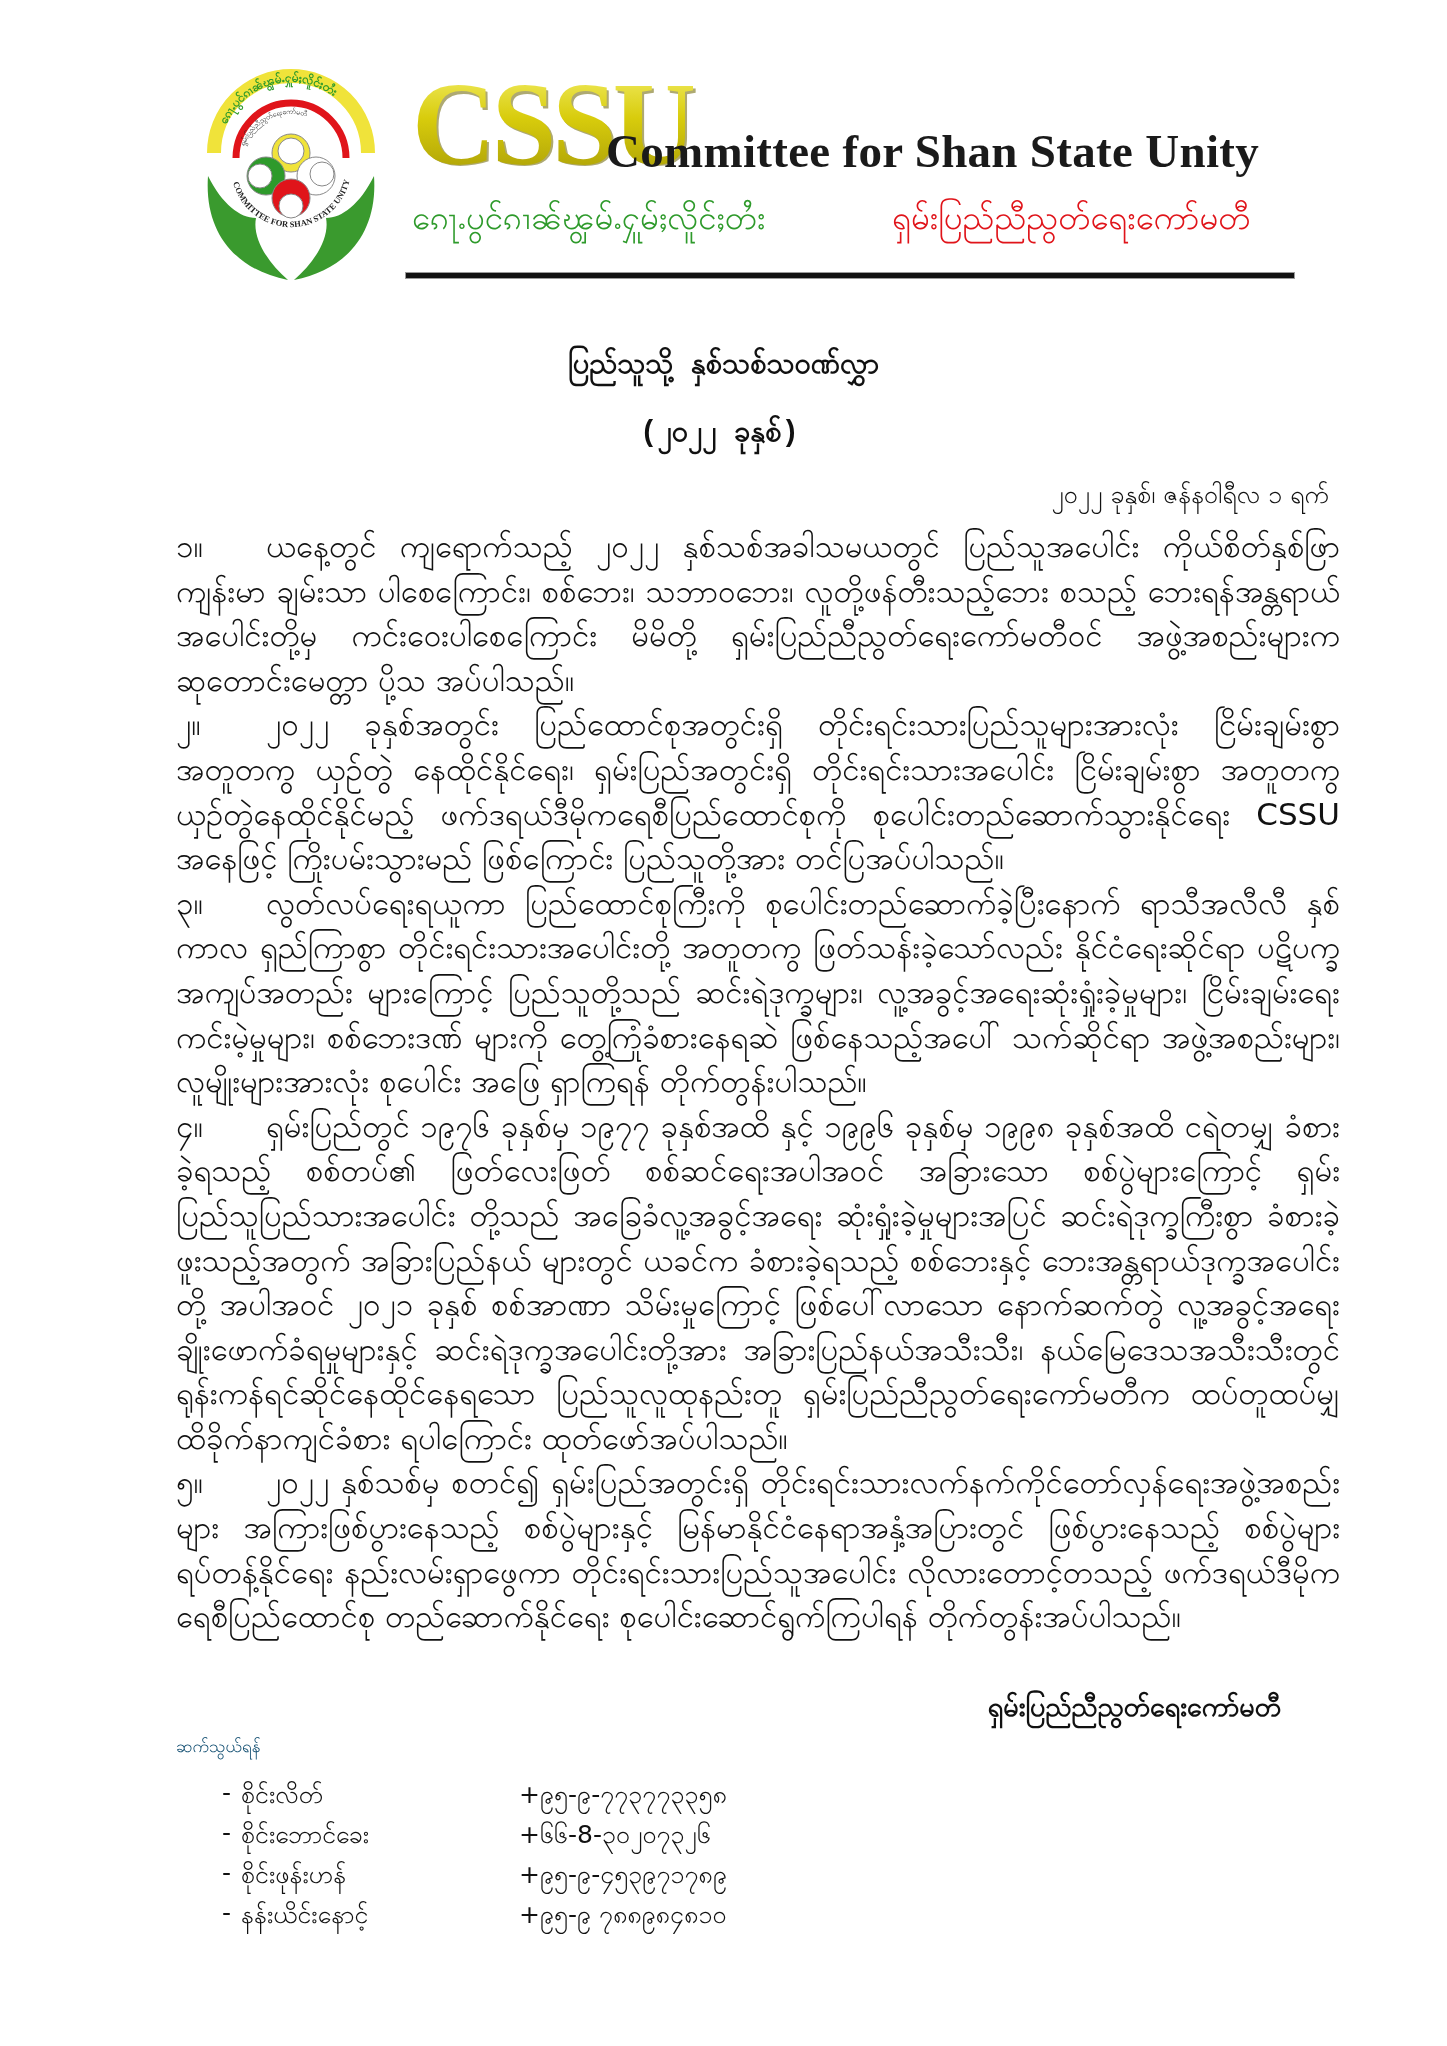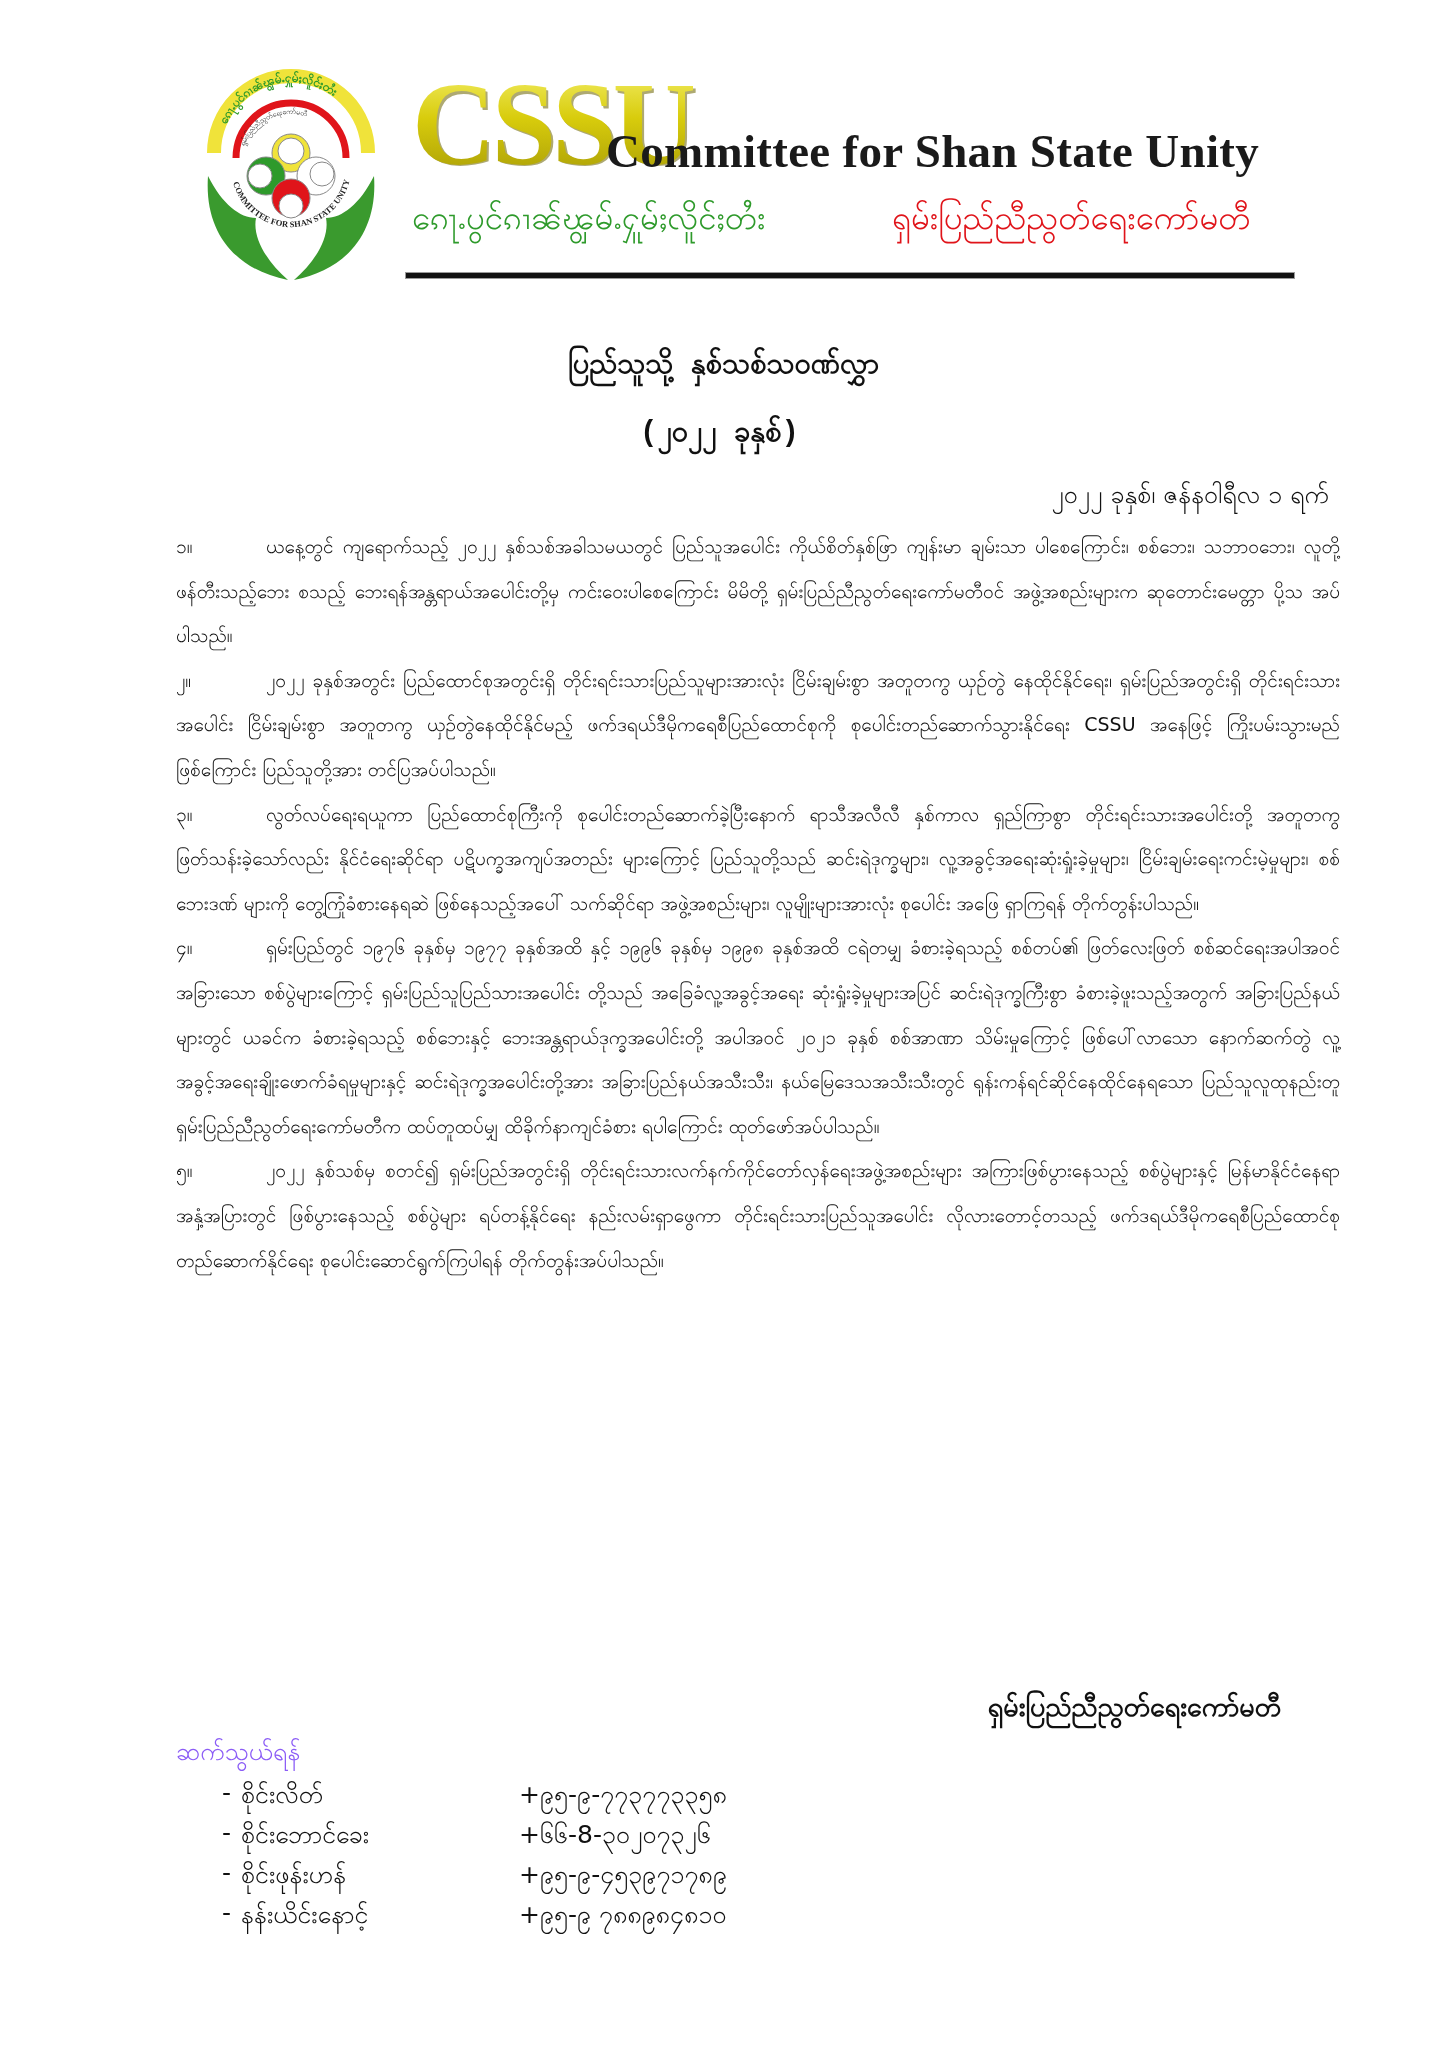--- a/index.html
+++ b/index.html
@@ -48,31 +48,31 @@
       font-size: 29px; font-weight: bold; color: #111; font-family: Liberation Mono, monospace;
     }
     .title.t1 { top: 344px; }
     .title.t2 { top: 412px; left: -4px; }
     .date {
       position: absolute; right: 118px; top: 478px;
       font-size: 25px; color: #111;
     }
     .body-text {
       position: absolute; left: 176px; top: 524px; width: 1164px;
-      font-size: 19px; line-height: 44.6px; color: #111;
+      font-size: 31px; line-height: 44.6px; color: #111;
     }
     .para { text-align: justify; text-align-last: left; margin: 0; }
     .para .num { display: inline-block; width: 90px; }
     .signature {
       position: absolute; right: 166px; top: 1689px;
       font-size: 27px; font-weight: bold; color: #111;
     }
     .contact-label {
       position: absolute; left: 176px; top: 1735px;
-      font-size: 25px; color: #8b5cf6;
+      font-size: 17px; color: #0c4a6e;
     }
     .contacts { position: absolute; left: 176px; top: 1778px; width: 700px; }
     .contact-row { position: relative; height: 40px; font-size: 25px; color: #111; }
     .contact-row .dash { position: absolute; left: 46px; top: 0; }
     .contact-row .cname { position: absolute; left: 65px; top: 0; }
     .contact-row .phone { position: absolute; left: 343px; top: 0; }
   </style>
 </head>
 <body>
 

